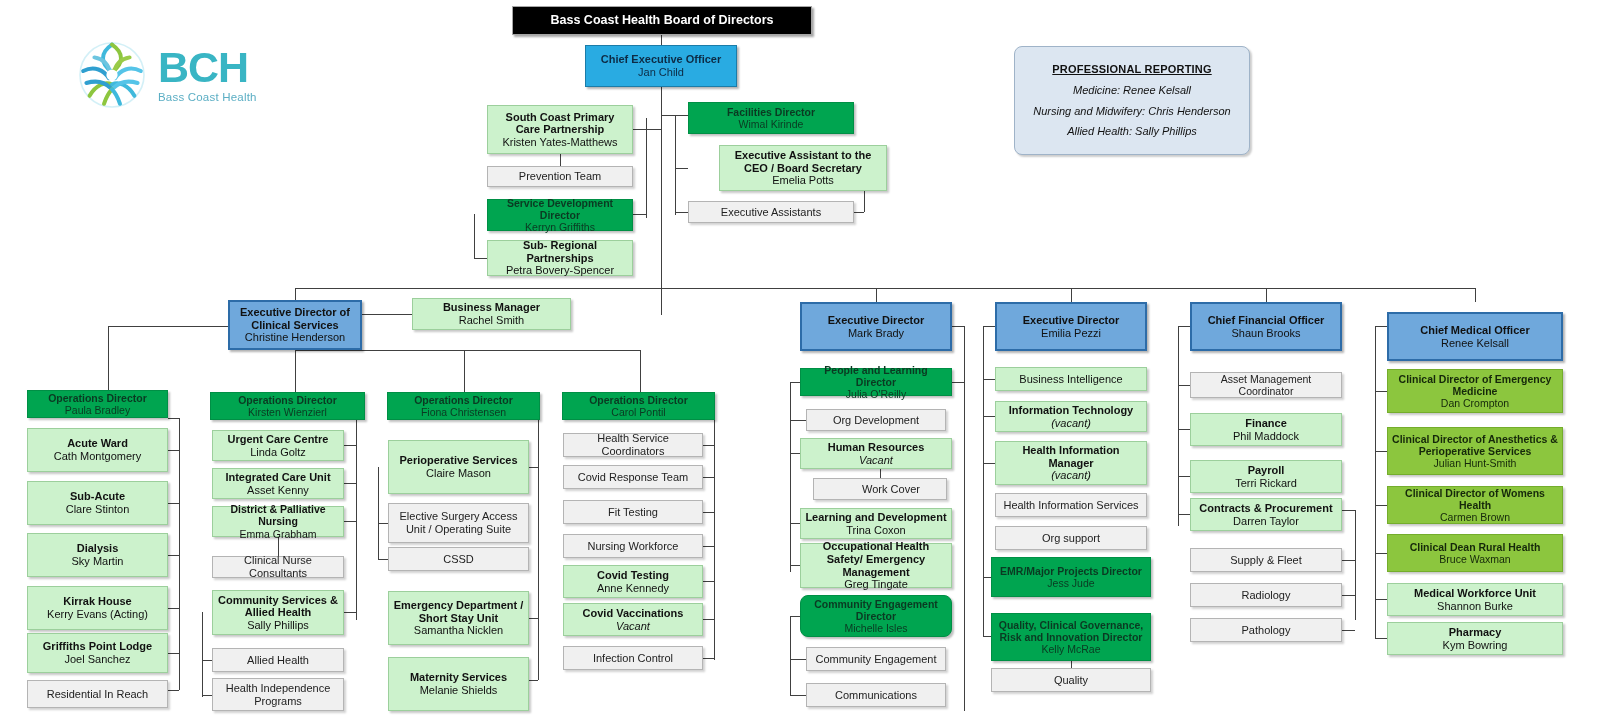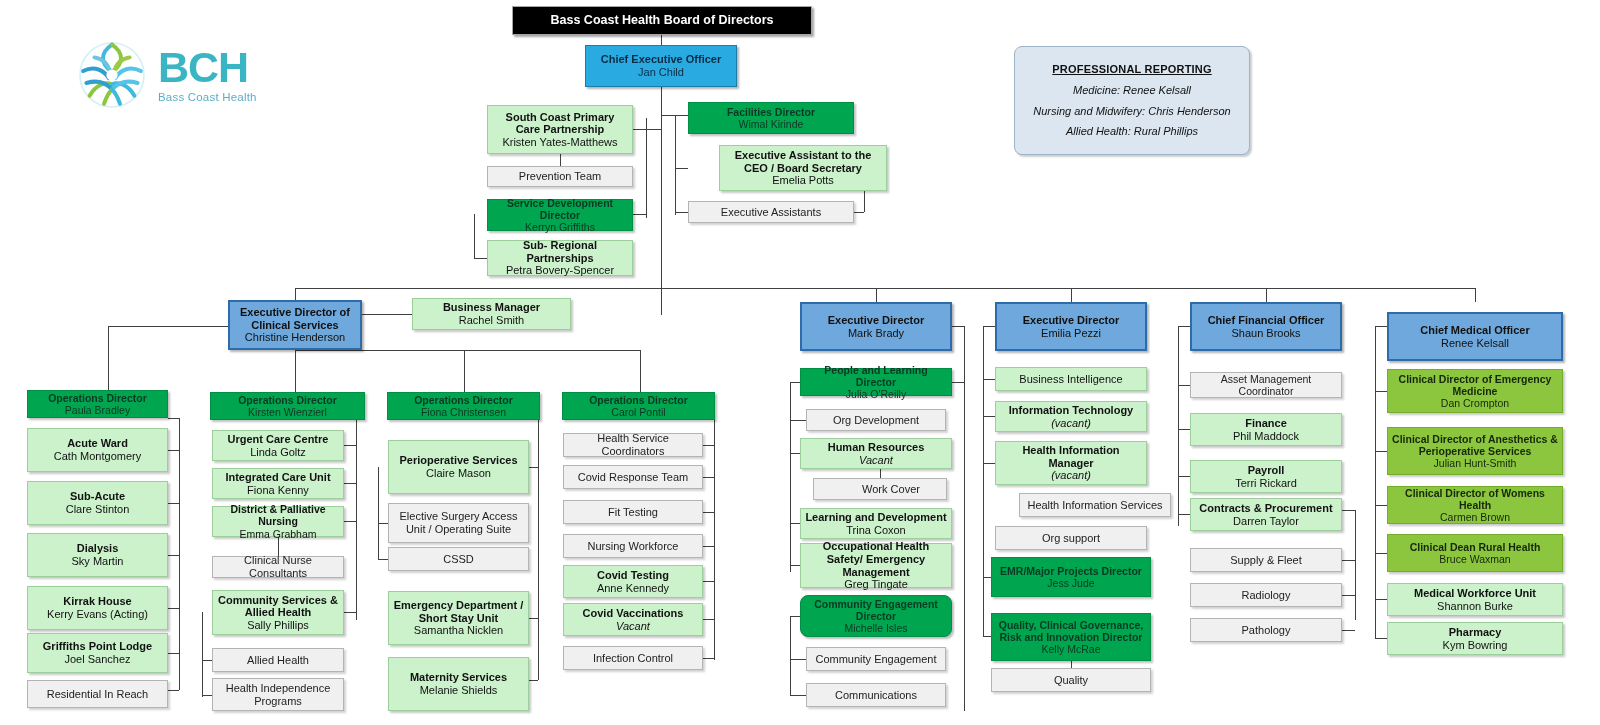--- a/index.html
+++ b/index.html
@@ -135,21 +135,21 @@
 
   <div class="node s-blue" style="left:585px;top:45px;width:152px;height:42px;">
     <span class="t">Chief Executive Officer</span>
     <span class="s">Jan Child</span>
   </div>
 
   <div class="node s-panel" style="left:1014px;top:46px;width:236px;height:109px;padding:8px 6px;border-radius:8px;">
     <div class="ph">PROFESSIONAL REPORTING</div>
     <div class="pl">Medicine:  Renee Kelsall</div>
     <div class="pl">Nursing and Midwifery: Chris Henderson</div>
-    <div class="pl">Allied Health: Rural Phillips</div>
+    <div class="pl">Allied Health: Sally Phillips</div>
   </div>
 
   <div class="node s-lgreen" style="left:487px;top:105px;width:146px;height:49px;">
     <span class="t">South Coast Primary Care Partnership</span>
     <span class="s">Kristen Yates-Matthews</span>
   </div>
   <div class="node s-grey" style="left:487px;top:166px;width:146px;height:21px;">
     <span class="s">Prevention Team</span>
   </div>
   <div class="node s-dgreen" style="left:487px;top:199px;width:146px;height:32px;">
@@ -213,21 +213,21 @@
   <div class="node s-dgreen" style="left:210px;top:392px;width:155px;height:28px;">
     <span class="t">Operations Director</span>
     <span class="s">Kirsten Wienzierl</span>
   </div>
   <div class="node s-lgreen" style="left:212px;top:430px;width:132px;height:31px;">
     <span class="t">Urgent Care Centre</span>
     <span class="s">Linda Goltz</span>
   </div>
   <div class="node s-lgreen" style="left:212px;top:468px;width:132px;height:31px;">
     <span class="t">Integrated Care Unit</span>
-    <span class="s">Fiona Kenny</span>
+    <span class="s">Asset Kenny</span>
   </div>
   <div class="node s-lgreen" style="left:212px;top:506px;width:132px;height:31px;font-size:10.5px;">
     <span class="t">District &amp; Palliative Nursing</span>
     <span class="s">Emma Grabham</span>
   </div>
   <div class="node s-grey" style="left:212px;top:556px;width:132px;height:22px;">
     <span class="s">Clinical Nurse Consultants</span>
   </div>
   <div class="node s-lgreen" style="left:212px;top:590px;width:132px;height:45px;">
     <span class="t">Community Services &amp; Allied Health</span>
@@ -336,21 +336,21 @@
     <span class="s">Business Intelligence</span>
   </div>
   <div class="node s-lgreen" style="left:995px;top:401px;width:152px;height:31px;">
     <span class="t">Information Technology</span>
     <span class="s ital">(vacant)</span>
   </div>
   <div class="node s-lgreen" style="left:995px;top:441px;width:152px;height:44px;">
     <span class="t">Health Information Manager</span>
     <span class="s ital">(vacant)</span>
   </div>
-  <div class="node s-grey" style="left:995px;top:493px;width:152px;height:24px;margin-left:24px;">
+  <div class="node s-grey" style="left:995px;top:493px;width:152px;height:24px;">
     <span class="s">Health Information Services</span>
   </div>
   <div class="node s-grey" style="left:995px;top:526px;width:152px;height:24px;">
     <span class="s">Org support</span>
   </div>
   <div class="node s-dgreen" style="left:991px;top:557px;width:160px;height:40px;">
     <span class="t">EMR/Major Projects Director</span>
     <span class="s">Jess Jude</span>
   </div>
   <div class="node s-dgreen" style="left:991px;top:613px;width:160px;height:48px;">

